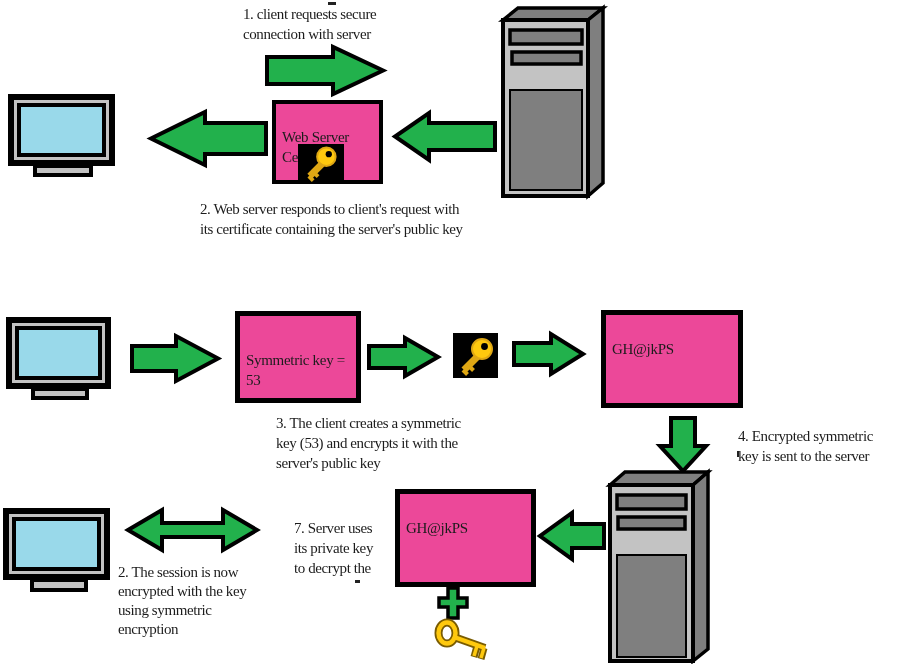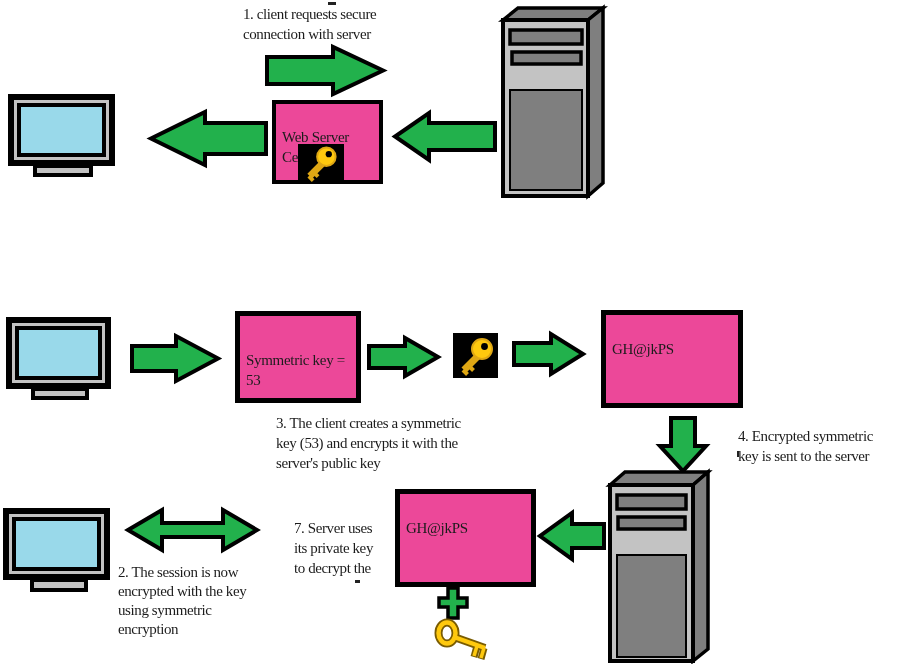--- a/index.html
+++ b/index.html
@@ -75,20 +75,22 @@
 
   <svg class="shape" style="left:499px;top:3px;" width="106" height="196">
     <polygon points="4,17 19,5 104,5 89,17" fill="var(--device_dark)" stroke="#000" stroke-width="3.5"></polygon>
     <polygon points="89,17 104,5 104,180 89,193" fill="var(--device_dark)" stroke="#000" stroke-width="3.5"></polygon>
     <rect x="4" y="17" width="85" height="176" fill="var(--device_light)" stroke="#000" stroke-width="4"></rect>
     <rect x="11" y="27" width="72" height="14" fill="var(--device_dark)" stroke="#000" stroke-width="3.5"></rect>
     <rect x="13" y="49" width="69" height="12" fill="var(--device_dark)" stroke="#000" stroke-width="3.5"></rect>
     <rect x="11" y="87" width="72" height="100" fill="var(--device_dark)" stroke="#000" stroke-width="2"></rect>
   </svg>
 
+  <div class="note" style="left:200px;top:199px;width:310px;">2. Web server responds to client's request with
+its certificate containing the server's public key</div>
 
   <div class="monitor" style="left:6px;top:317px;width:105px;height:72px;">
     <div class="screen"></div>
   </div>
   <div class="stand" style="left:31px;top:387px;width:58px;height:13px;"></div>
 
   <svg class="shape arrow" style="left:130px;top:334px;" width="91" height="49">
     <polygon points="2,12 46,12 46,2 88,24.5 46,47 46,37 2,37"></polygon>
   </svg>
 

